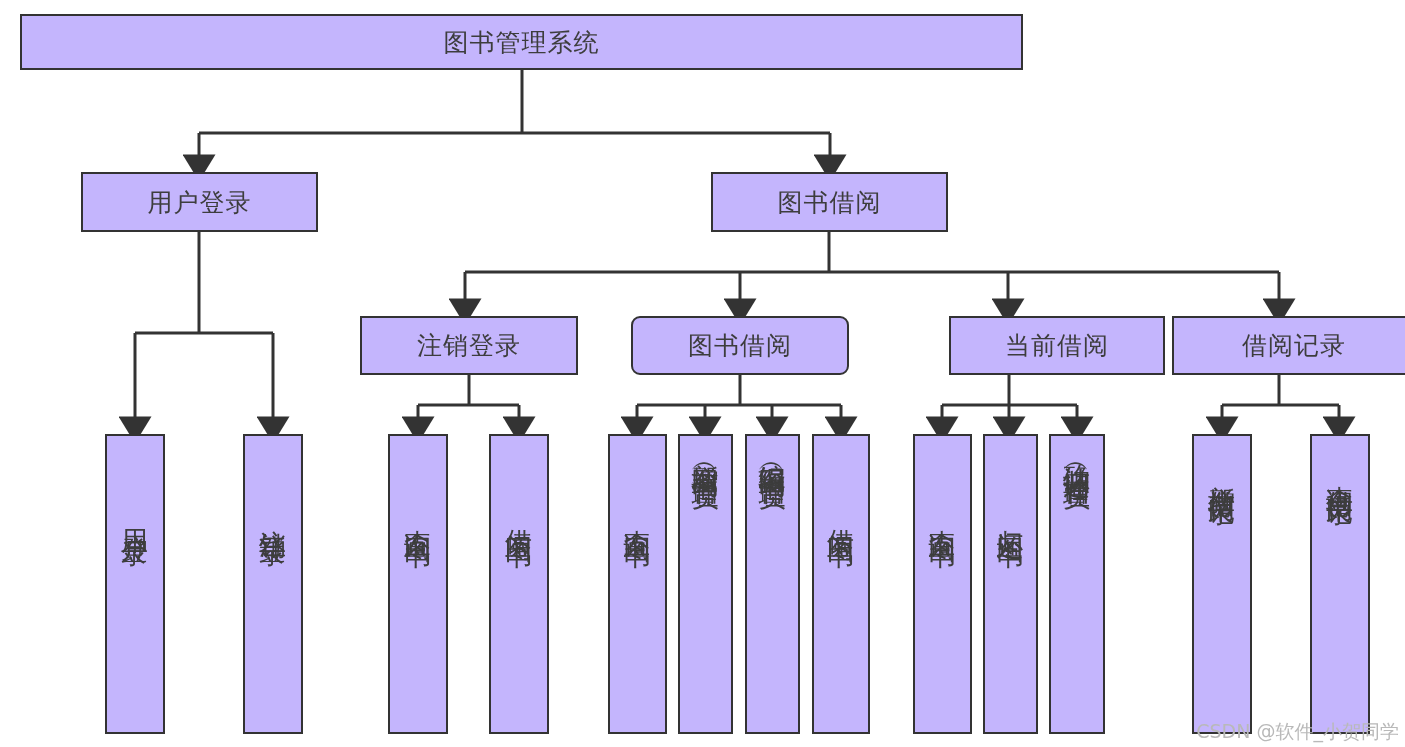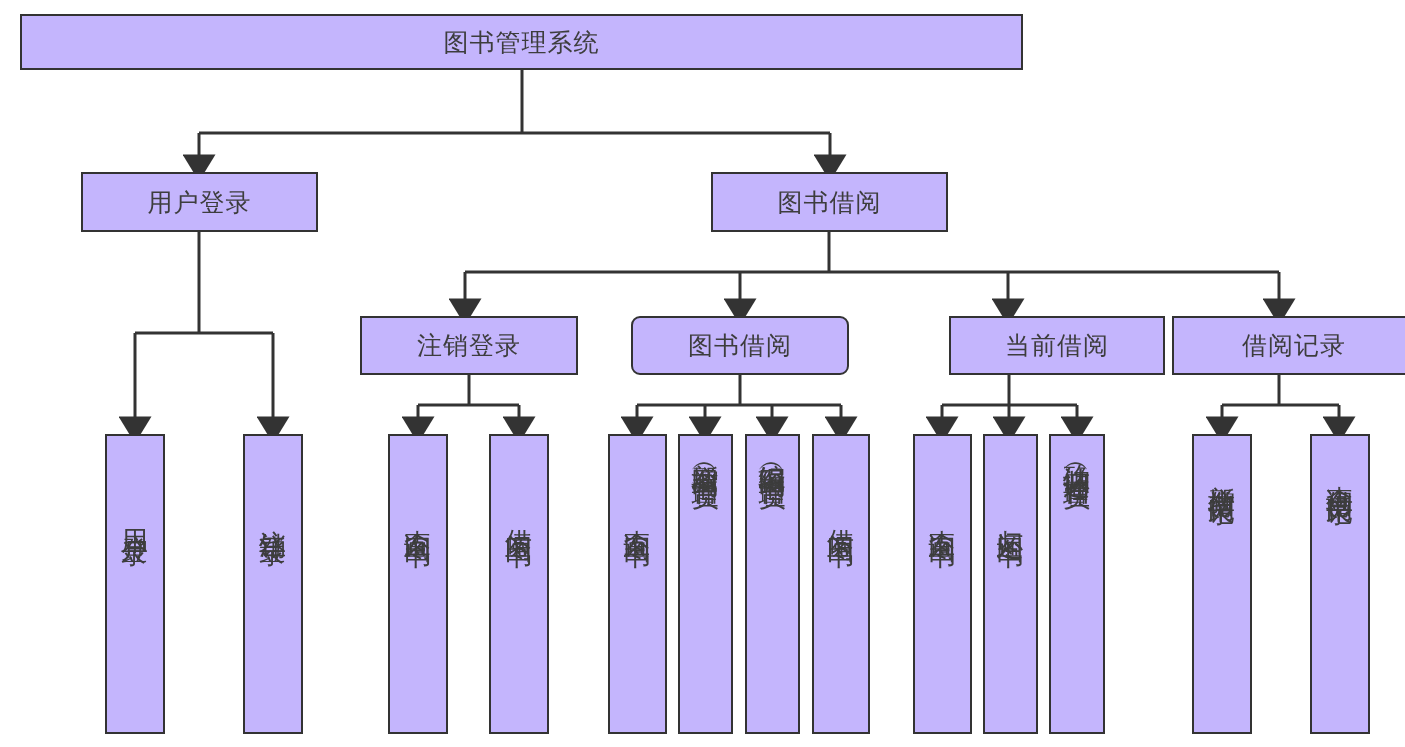--- a/index.html
+++ b/index.html
@@ -180,13 +180,14 @@
     <span class="lbl">确认归还（管理员）</span>
   </div>
 
   <div class="node v tall" style="left:1192px;top:434px;width:60px;height:300px;padding-top:26px;">
     <span class="lbl">新增借阅记录</span>
   </div>
   <div class="node v tall" style="left:1310px;top:434px;width:60px;height:300px;padding-top:26px;">
     <span class="lbl">查询借阅记录</span>
   </div>
 
+  <div id="watermark">CSDN @软件_小贺同学</div>
 </div>
 
 </body></html>

